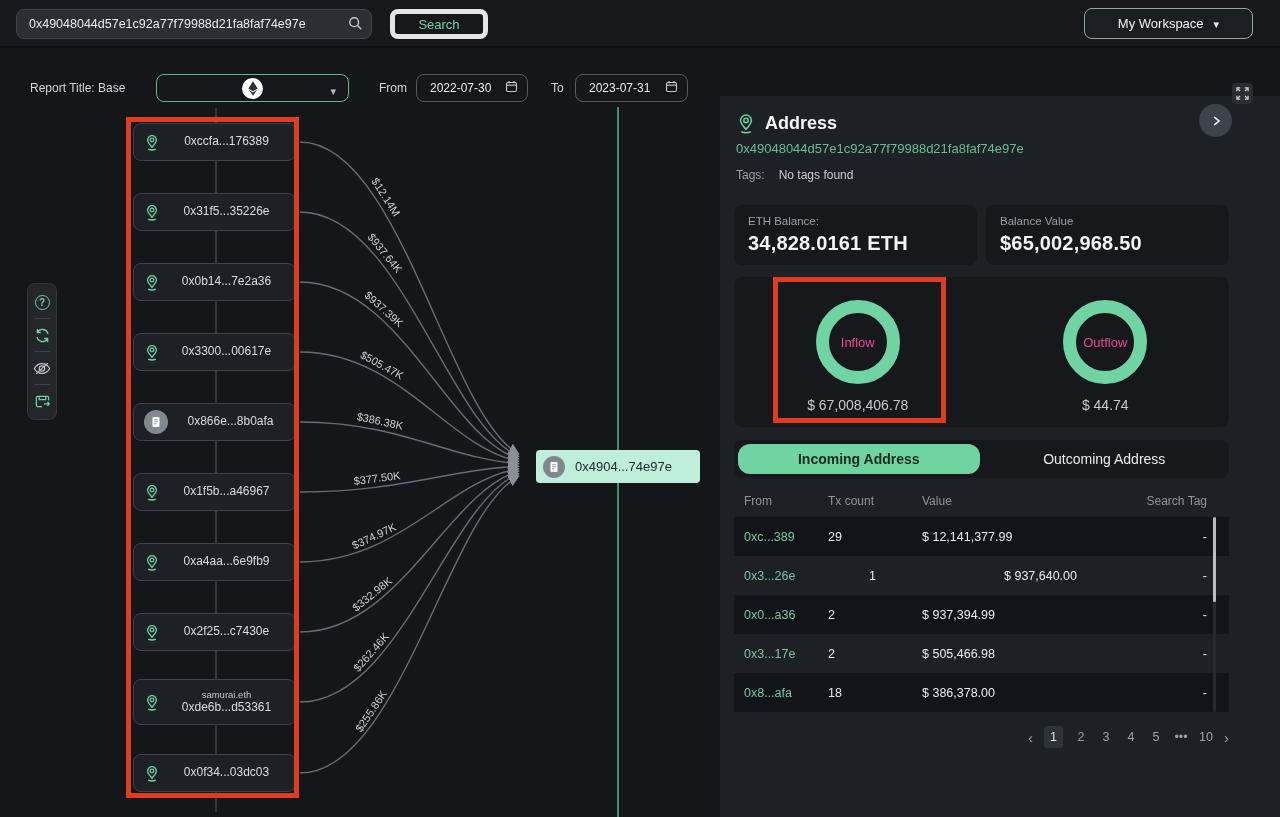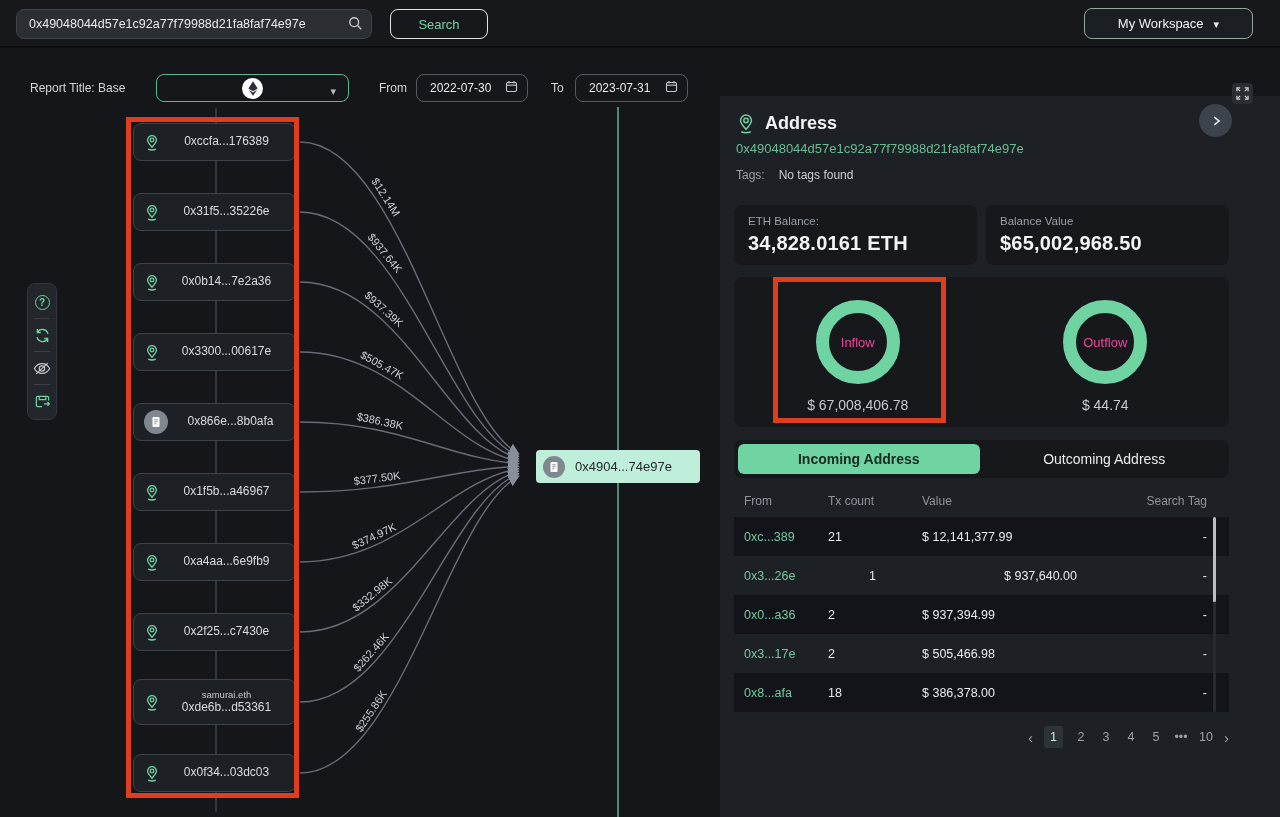--- a/index.html
+++ b/index.html
@@ -7,21 +7,21 @@
   .app{position:relative;width:1280px;height:817px;overflow:hidden;
        background:#141619;font-family:"Liberation Sans","DejaVu Sans",sans-serif;color:#e8eaed;}
 
   
   .topbar{position:absolute;left:0;top:0;width:1280px;height:48px;background:#17181c;border-bottom:2px solid #0c0d0f;z-index:9;}
   .search-wrap{position:absolute;left:16px;top:9px;width:356px;height:30px;}
   .search-input{width:100%;height:100%;background:#2b2e33;border:1px solid #3f444b;border-radius:8px;
       color:#e8eaed;font-family:inherit;font-size:12.5px;padding:0 32px 0 12px;outline:none;}
   .mag{position:absolute;right:9px;top:7px;}
   .btn-search{position:absolute;left:390px;top:9px;width:98px;height:30px;background:transparent;
-      border:1px solid #e5e5e5;border-radius:8px;color:#79d2a6;font-family:inherit;font-size:13px;cursor:pointer;}
+      border:5px solid #e5e5e5;border-radius:8px;color:#79d2a6;font-family:inherit;font-size:13px;cursor:pointer;}
   .btn-workspace{position:absolute;left:1084px;top:8px;width:169px;height:31px;background:#1b1e22;
       border:1px solid #93a79c;border-radius:8px;color:#f0f2f4;font-family:inherit;font-size:13px;cursor:pointer;
       display:flex;align-items:center;justify-content:center;gap:10px;}
   .caret::after{content:"▾";font-size:11px;color:#e8eaed;}
   
   .report-title{position:absolute;left:30px;top:81px;font-size:12px;color:#d3d6da;z-index:5;}
   .chain-select{position:absolute;left:156px;top:74px;width:193px;height:28px;border:1px solid #57b98d;border-radius:8px;
       background:#15171a;display:flex;align-items:center;justify-content:center;z-index:5;cursor:pointer;}
   .chain-select .caret{position:absolute;right:12px;top:6px;}
   .chain-select .caret::after{color:#b9bec5;}
@@ -74,21 +74,21 @@
   .card1{left:14px;} .card2{left:266px;}
   .card-label{font-size:11.5px;color:#9aa0a8;}
   .card-value{font-size:20px;font-weight:600;color:#f2f3f5;margin-top:5px;letter-spacing:.2px;}
   .flow-card{position:absolute;left:14px;top:181px;width:495px;height:150px;background:#16181c;border-radius:8px;
       display:flex;}
   .flow-half{flex:1;display:flex;flex-direction:column;align-items:center;padding-top:23px;}
   .donut{width:84px;height:84px;border:13px solid #6fd3a2;border-radius:50%;display:flex;align-items:center;justify-content:center;}
   .donut-label{font-size:13px;color:#ec4899;}
   .flow-value{margin-top:13px;font-size:14px;color:#c6cad0;}
   .tabs{position:absolute;left:14px;top:344px;width:495px;height:38px;background:#16181c;border-radius:8px;display:flex;padding:4px;gap:4px;}
-  .tab{flex:1;display:flex;align-items:center;justify-content:center;font-size:14px;color:#e8eaed;border-radius:6px;cursor:pointer;text-align:right;}
+  .tab{flex:1;display:flex;align-items:center;justify-content:center;font-size:14px;color:#e8eaed;border-radius:12px;cursor:pointer;text-align:right;}
   .tab.active{background:#6fd3a2;color:#182a20;font-weight:600;}
   .thead{position:absolute;left:14px;top:398px;width:495px;height:20px;display:flex;font-size:12px;color:#8f959d;}
   .trow{position:absolute;left:14px;width:495px;height:39px;display:flex;align-items:center;font-size:12.5px;color:#e8eaed;}
   .trow.odd{background:#121419;}
   .c-from{width:94px;padding-left:10px;color:#76c7a1;}
   .thead .c-from{color:#8f959d;}
   .c-tx{width:94px;}
   .c-val{flex:1;}
   .c-tag{width:90px;text-align:right;padding-right:22px;}
   .scrollbar{position:absolute;left:493px;top:421px;width:3px;height:195px;background:#272a30;border-radius:2px;}
@@ -375,21 +375,21 @@
       </div>
     <div class="thead" id="thead">
         <span class="c-from">From</span>
         <span class="c-tx">Tx count</span>
         <span class="c-val">Value</span>
         <span class="c-tag">Search Tag</span>
       </div>
     <div id="tbody">
         <div class="trow odd" style="top: 421px;">
           <span class="c-from">0xc...389</span>
-          <span class="c-tx">21</span>
+          <span class="c-tx">29</span>
           <span class="c-val">$ 12,141,377.99</span>
           <span class="c-tag">-</span>
         </div>
         <div class="trow" style="top: 460px; gap: 41px;">
           <span class="c-from">0x3...26e</span>
           <span class="c-tx">1</span>
           <span class="c-val">$ 937,640.00</span>
           <span class="c-tag">-</span>
         </div>
         <div class="trow odd" style="top: 499px;">

